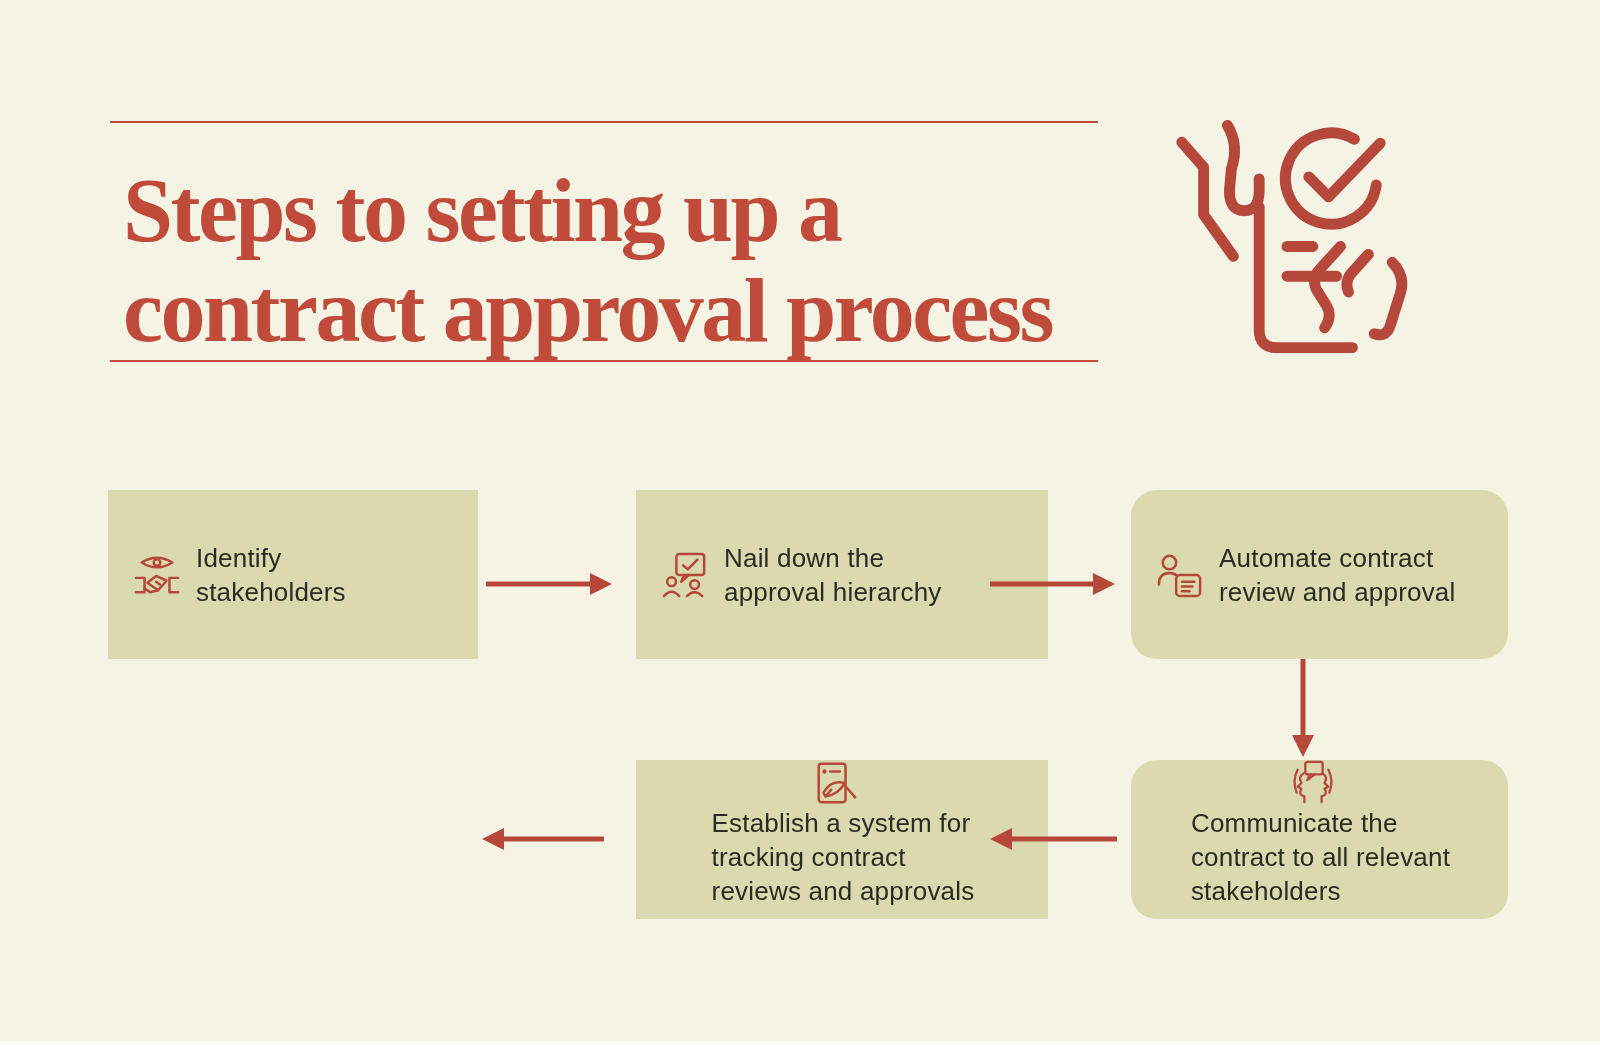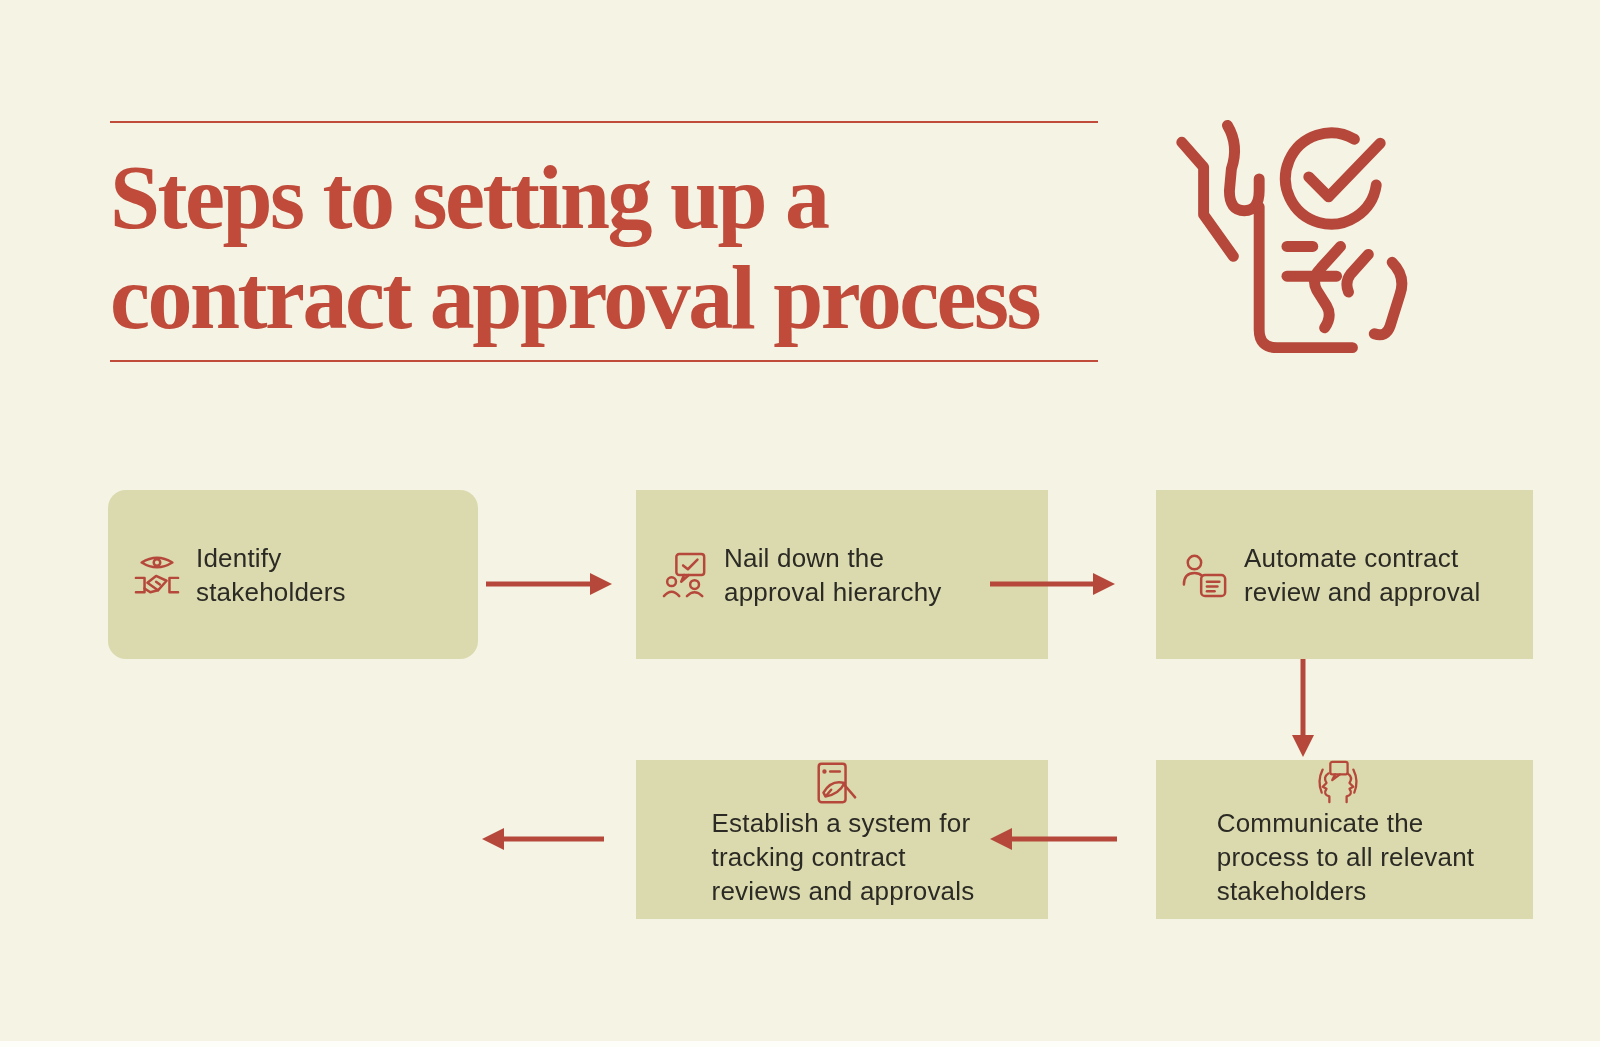--- a/index.html
+++ b/index.html
@@ -18,44 +18,44 @@
     overflow:hidden;
     font-family:"Liberation Sans", sans-serif;
   }
   .rule{
     position:absolute;left:110px;width:988px;height:0;
     border-top:2px solid var(--title);
   }
   .rule-top{top:121px;}
   .rule-bottom{top:360px;}
   .title{
-    position:absolute;left:110px;top:148px;margin:0;
+    position:absolute;left:110px;top:148px;margin:13px;
     font-family:"Liberation Serif", serif;
     font-weight:700;
     font-size:90px;line-height:100px;letter-spacing:-2.5px;
     color:var(--title);
     white-space:pre-line;
   }
   .hero{
     position:absolute;left:1152px;top:116px;
     width:258px;height:246px;
     color:var(--accent);
   }
   .step{
     position:absolute;
     background:var(--box);
     display:flex;align-items:center;
     box-sizing:border-box;
     padding:0 24px 0 26px;
   }
   .r1{top:490px;height:169px;}
   .r2{top:760px;height:159px;flex-direction:column;}
-  .c1{left:108px;width:370px;border-radius:18px;}
+  .c1{left:108px;width:370px;}
   .c2{left:636px;width:412px;}
-  .c3{left:1156px;width:377px;}
+  .c3{left:1131px;width:377px;border-radius:26px;}
   .step-icon{
     flex:0 0 auto;
     width:46px;height:46px;
     color:var(--accent);
     margin-right:16px;
     align-self:center;
   }
   .step-label{
     color:var(--text);
     font-size:26px;line-height:34px;
@@ -137,21 +137,21 @@
   <div class="step r2 c3">
     <svg class="step-icon" viewBox="0 0 48 48" fill="none" stroke="currentColor" stroke-width="2.4" stroke-linecap="round" stroke-linejoin="round">
       <rect x="16" y="2" width="18" height="13" rx="2"></rect>
       <path d="M21,15 L18,21 L26,15"></path>
       <path d="M8,10 Q2,22 7,34"></path>
       <path d="M14,14 Q8,18 12,24 L8,28 L12,30 Q8,36 15,38 L15,44"></path>
       <path d="M40,10 Q46,22 41,34"></path>
       <path d="M34,14 Q40,18 36,24 L40,28 L36,30 Q40,36 33,38 L33,44"></path>
     </svg>
     <div class="step-label">Communicate the
-process to all relevant
+contract to all relevant
 stakeholders</div>
   </div>
 
   <div class="step r2 c2">
     <svg class="step-icon" viewBox="0 0 48 48" fill="none" stroke="currentColor" stroke-width="2.6" stroke-linecap="round" stroke-linejoin="round">
       <rect x="7" y="4" width="28" height="40" rx="3"></rect>
       <circle cx="13" cy="12" r="1" fill="currentColor"></circle>
       <path d="M19,12 L29,12"></path>
       <path d="M12,34 Q20,20 34,24 Q28,36 14,38 Z"></path>
       <path d="M20,31 L15,37"></path>

